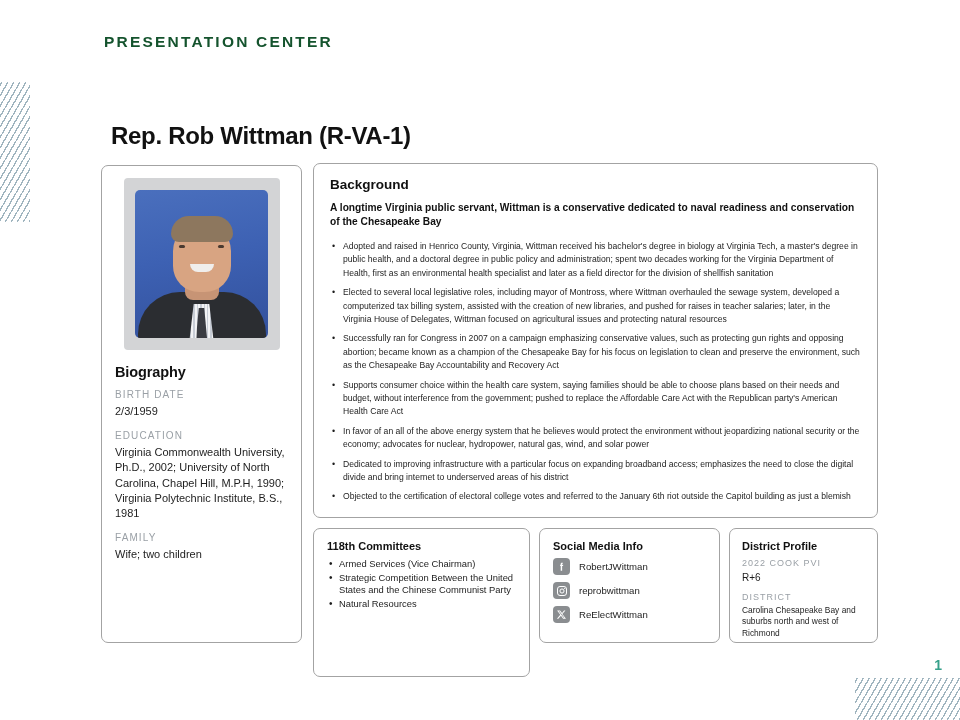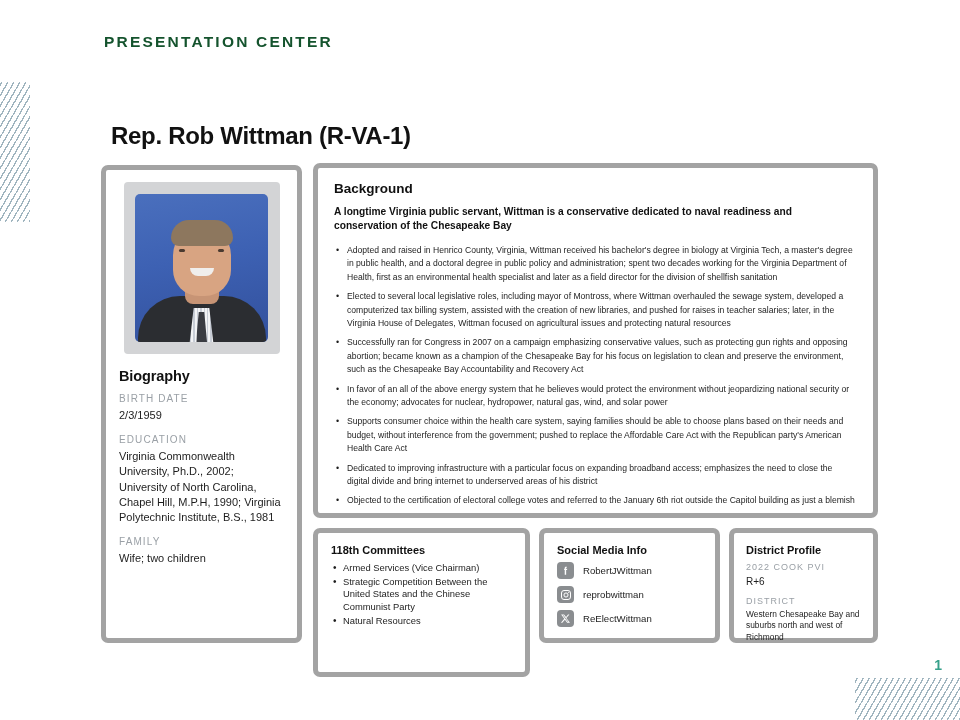--- a/index.html
+++ b/index.html
@@ -87,21 +87,21 @@
     font-size: 24px;
     font-weight: bold;
     letter-spacing: -0.3px;
     color: #111111;
   }
 
   
   .card {
     position: absolute;
     background: #ffffff;
-    border: 5px solid #a3a3a3;
+    border: 1px solid #a3a3a3;
     border-radius: 7px;
     box-sizing: border-box;
   }
 
   
   .left-card {
     left: 101px;
     top: 165px;
     width: 201px;
     height: 478px;
@@ -407,22 +407,22 @@
   </div>
 </div>
 
 <div class="card bg-card">
   <div class="bg-heading">Background</div>
   <div class="bg-lede">A longtime Virginia public servant, Wittman is a conservative dedicated to naval readiness and conservation of the Chesapeake Bay</div>
   <ul class="bullets" id="background-bullets">
       <li>Adopted and raised in Henrico County, Virginia, Wittman received his bachelor's degree in biology at Virginia Tech, a master's degree in public health, and a doctoral degree in public policy and administration; spent two decades working for the Virginia Department of Health, first as an environmental health specialist and later as a field director for the division of shellfish sanitation</li>
       <li>Elected to several local legislative roles, including mayor of Montross, where Wittman overhauled the sewage system, developed a computerized tax billing system, assisted with the creation of new libraries, and pushed for raises in teacher salaries; later, in the Virginia House of Delegates, Wittman focused on agricultural issues and protecting natural resources</li>
       <li>Successfully ran for Congress in 2007 on a campaign emphasizing conservative values, such as protecting gun rights and opposing abortion; became known as a champion of the Chesapeake Bay for his focus on legislation to clean and preserve the environment, such as the Chesapeake Bay Accountability and Recovery Act</li>
+      <li>Supports consumer choice within the health care system, saying families should be able to choose plans based on their needs and budget, without interference from the government; pushed to replace the Affordable Care Act with the Republican party's American Health Care Act</li>
       <li>In favor of an all of the above energy system that he believes would protect the environment without jeopardizing national security or the economy; advocates for nuclear, hydropower, natural gas, wind, and solar power</li>
-      <li>Supports consumer choice within the health care system, saying families should be able to choose plans based on their needs and budget, without interference from the government; pushed to replace the Affordable Care Act with the Republican party's American Health Care Act</li>
       <li>Dedicated to improving infrastructure with a particular focus on expanding broadband access; emphasizes the need to close the digital divide and bring internet to underserved areas of his district</li>
       <li>Objected to the certification of electoral college votes and referred to the January 6th riot outside the Capitol building as just a blemish</li>
     </ul>
 </div>
 
 <div class="card committees-card">
   <div class="mini-heading">118th Committees</div>
   <ul class="mini-bullets" id="committees-list">
       <li>Armed Services (Vice Chairman)</li>
       <li>Strategic Competition Between the United States and the Chinese Communist Party</li>
@@ -460,16 +460,16 @@
         <span class="social-handle">ReElectWittman</span>
       </div>
     </div>
 </div>
 
 <div class="card district-card">
   <div class="mini-heading">District Profile</div>
   <div class="d-label">2022 COOK PVI</div>
   <div class="d-value">R+6</div>
   <div class="d-label">DISTRICT</div>
-  <div class="d-value small">Western Chesapeake Bay and suburbs north and west of Richmond</div>
+  <div class="d-value small">Carolina Chesapeake Bay and suburbs north and west of Richmond</div>
 </div>
 
 <div class="page-number">1</div>
 
 </body></html>

